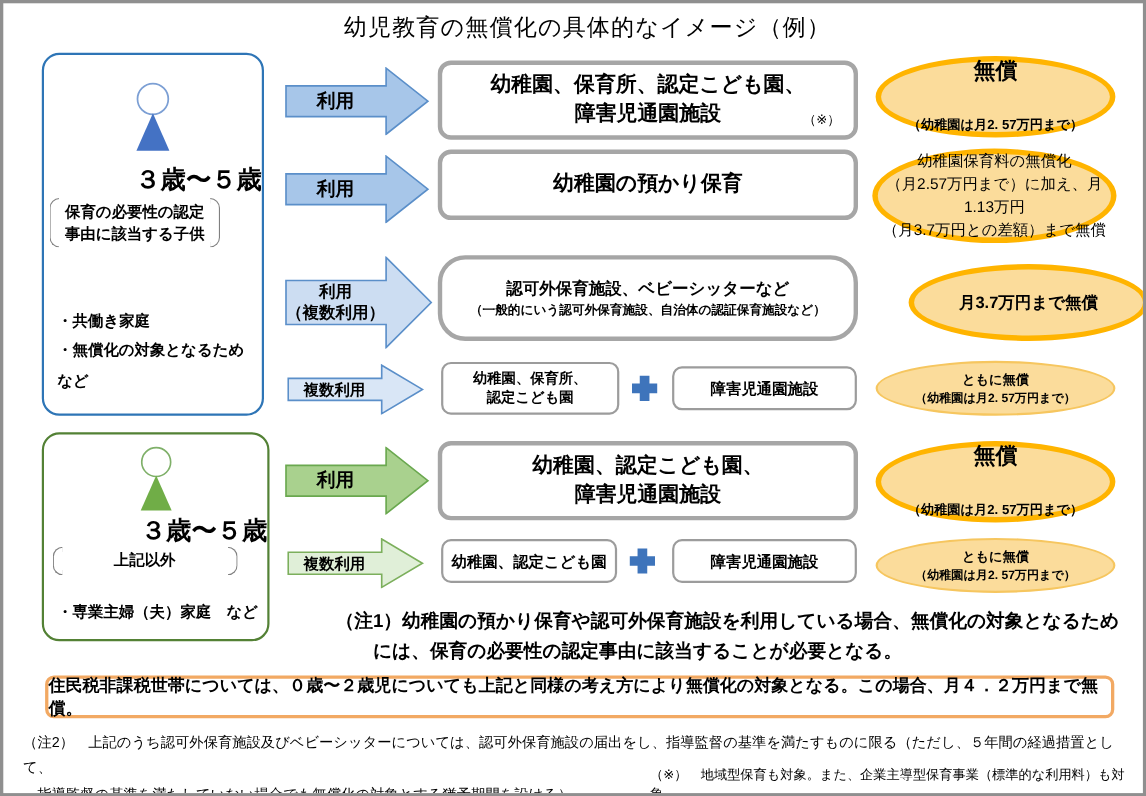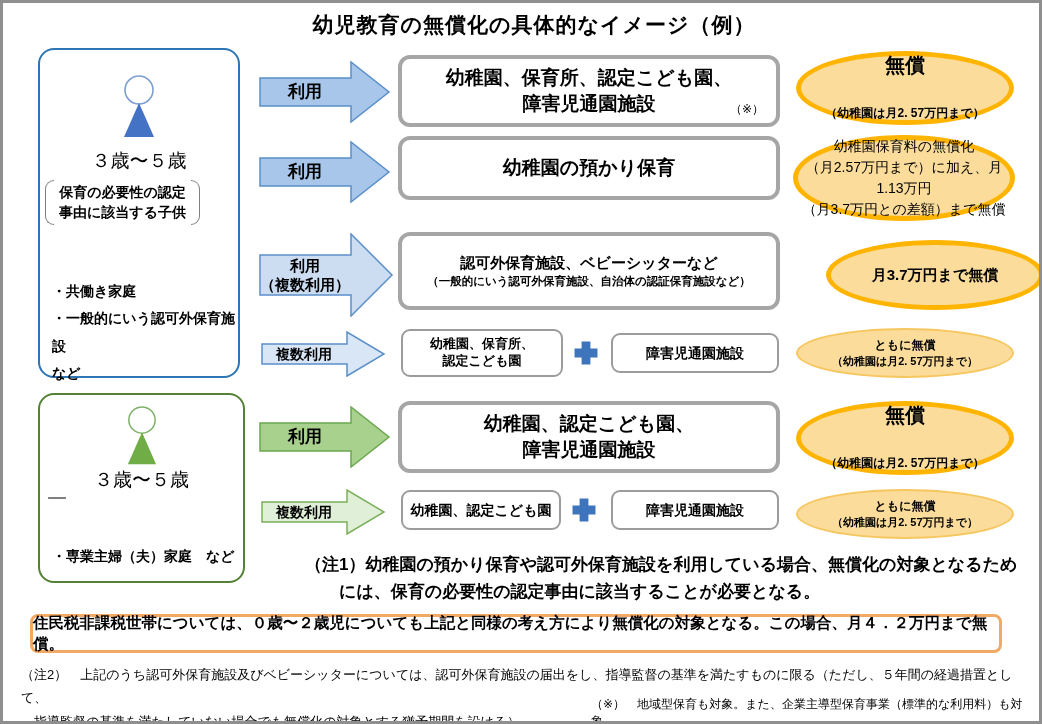--- a/index.html
+++ b/index.html
@@ -5,28 +5,28 @@
   * { margin:0; padding:0; box-sizing:border-box; }
   html,body { background:#e8e8e8; }
   body { font-family:"Liberation Sans","DejaVu Sans",sans-serif; }
   .page {
     position:relative; width:1042px; height:724px; background:#ffffff;
     border:3px solid #8f8f8f; overflow:hidden; margin:0 auto;
     color:#000;
   }
   .title {
     position:absolute; top:8px; left:0; width:100%;
-    text-align:center; font-size:21px; font-weight:bold; letter-spacing:1px;padding-left:26px;
+    text-align:center; font-size:21px; font-weight:normal; letter-spacing:1px;padding-left:26px;
   }
   
   .group-box { position:absolute; background:#fff; border-radius:16px; }
   .group1 { left:35px; top:45px; width:202px; height:330px; border:2px solid #2E75B6; }
   .group2 { left:35px; top:390px; width:207px; height:190px; border:2px solid #538135; }
   .person { position:absolute; left:50%; transform:translateX(-50%); }
-  .age { position:absolute; width:100%; text-align:center; font-size:19px; font-weight:normal; }
+  .age { position:absolute; width:100%; text-align:right; font-size:23px; font-weight:bold; }
   .bracket-wrap { position:absolute; left:50%; transform:translateX(-50%); display:flex; align-items:stretch; }
   .bracket-l { width:9px; border:1.5px solid #808080; border-right:none; border-radius:10px 0 0 10px; }
   .bracket-r { width:9px; border:1.5px solid #808080; border-left:none; border-radius:0 10px 10px 0; }
   .bracket-text { padding:3px 5px; font-size:14px; font-weight:bold; text-align:center; white-space:pre-line; line-height:1.4; }
   .examples { position:absolute; left:12px; font-size:14px; font-weight:bold; line-height:1.95; }
   
   .arrow { position:absolute; }
   .arrow svg { display:block; }
   .arrow-label {
     position:absolute; top:0; height:100%; display:flex; align-items:center; justify-content:center;
@@ -57,21 +57,21 @@
   .ellipse.thick { border:5px solid #FFB400;gap:28px; }
   .ellipse.thin  { border:2.5px solid #F6C65F; }
   .res-title { font-size:20px; font-weight:bold; line-height:1.15; }
   .res-title-md { font-size:15px; font-weight:bold; }
   .res-title-sm { font-size:12px; font-weight:bold; }
   .res-sub { font-size:12px; font-weight:bold; }
   .res-lines { font-size:14px; font-weight:normal; line-height:1.5; white-space:pre-line; }
   
   .note1 { position:absolute; left:255px; top:548px; width:750px; font-size:17px; font-weight:600; line-height:1.6; white-space:pre-line;margin-left:47px; }
   .highlight-box {
-    position:absolute; left:27px; top:611px; width:972px; height:39px;
+    position:absolute; left:38px; top:611px; width:972px; height:39px;
     border:3px solid #F2A963; border-radius:8px; background:#fff;
     display:flex; align-items:center; justify-content:center;
     font-size:15.5px; font-weight:bold;
   }
   .note2 { position:absolute; left:18px; top:660px; width:1010px; font-size:13px; line-height:1.8; white-space:pre-line; }
   .note-star { position:absolute; left:588px; top:693px; font-size:12px; }
 </style>
 </head>
 <body>
 
@@ -88,35 +88,36 @@
     </div>
     <div class="age" style="top:98px;">３歳〜５歳</div>
     <div class="bracket-wrap" style="top:130px; width:188px;">
       <div class="bracket-l"></div>
       <div class="bracket-text">保育の必要性の認定
 事由に該当する子供</div>
       <div class="bracket-r"></div>
     </div>
     <div class="examples" style="top:228px;">
       <div>・共働き家庭</div>
-      <div>・一般的にいう認可外保育施設</div>
+      <div>・無償化の対象となるため</div>
       <div>など</div>
     </div>
   </div>
 
   <div class="group-box group2">
     <div class="person" style="top:10px;">
       <svg width="42" height="62" viewBox="0 0 44 66">
         <circle cx="22" cy="16" r="14" fill="#ffffff" stroke="#7FB069" stroke-width="1.6"></circle>
         <path d="M22 29 L7 63 L37 63 Z" fill="#70AD47"></path>
       </svg>
     </div>
     <div class="age" style="top:72px;">３歳〜５歳</div>
     <div class="bracket-wrap" style="top:102px; width:188px;">
       <div class="bracket-l"></div>
+      <div class="bracket-text" style="min-width:150px;">上記以外</div>
       <div class="bracket-r"></div>
     </div>
     <div class="examples" style="top:148px;">
       <div>・専業主婦（夫）家庭　など</div>
     </div>
   </div>
 
   <div class="arrow" style="left:256px; top:58px;">
     <svg width="132" height="62" viewBox="0 0 132 62">
       <polygon points="1,17 92,17 92,1 130,31 92,61 92,45 1,45" fill="#A7C6E9" stroke="#5B8FC9" stroke-width="1.5"></polygon>
@@ -148,21 +149,21 @@
 （月3.7万円との差額）まで無償</div>
   </div>
 
   <div class="arrow" style="left:256px; top:230px;">
     <svg width="135" height="84" viewBox="0 0 135 84">
       <polygon points="1,22 92,22 92,1 133,42 92,83 92,62 1,62" fill="#CCDDF2" stroke="#5B8FC9" stroke-width="1.5"></polygon>
     </svg>
     <div class="arrow-label" style="left:0; width:92px; font-size:15px;">利用
 （複数利用）</div>
   </div>
-  <div class="fac-box" style="left:395px; top:229px; width:382px; height:78px;">
+  <div class="fac-box" style="left:395px; top:229px; width:382px; height:78px;border-radius:25px;">
     <div class="fac-main fac-main-sm">認可外保育施設、ベビーシッターなど</div>
     <div class="fac-sub">（一般的にいう認可外保育施設、自治体の認証保育施設など）</div>
   </div>
   <div class="ellipse thick" style="left:823px; top:237px; width:218px; height:70px;">
     <div class="res-title-md">月3.7万円まで無償</div>
   </div>
 
   <div class="arrow" style="left:258px; top:328px;">
     <svg width="125" height="46" viewBox="0 0 125 46">
       <polygon points="1,13 86,13 86,1 123,23 86,45 86,33 1,33" fill="#D9E6F6" stroke="#5B8FC9" stroke-width="1.5"></polygon>

